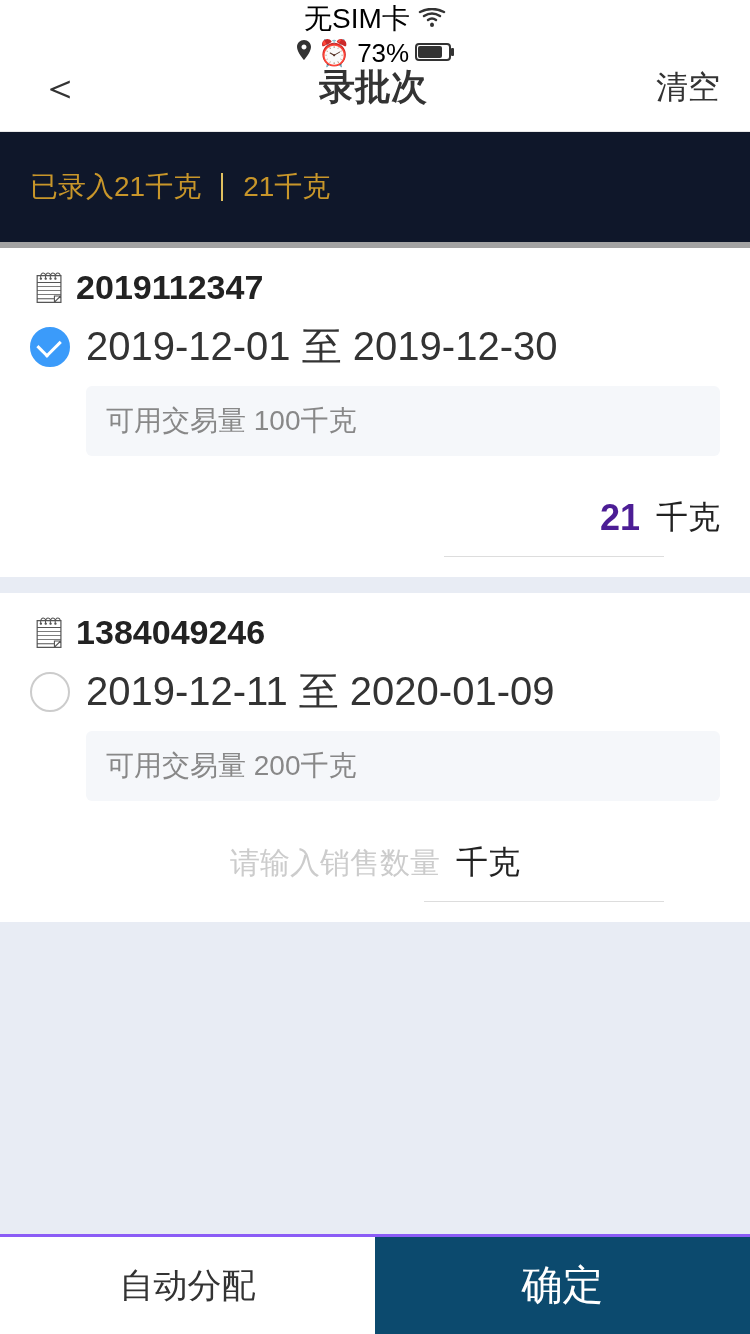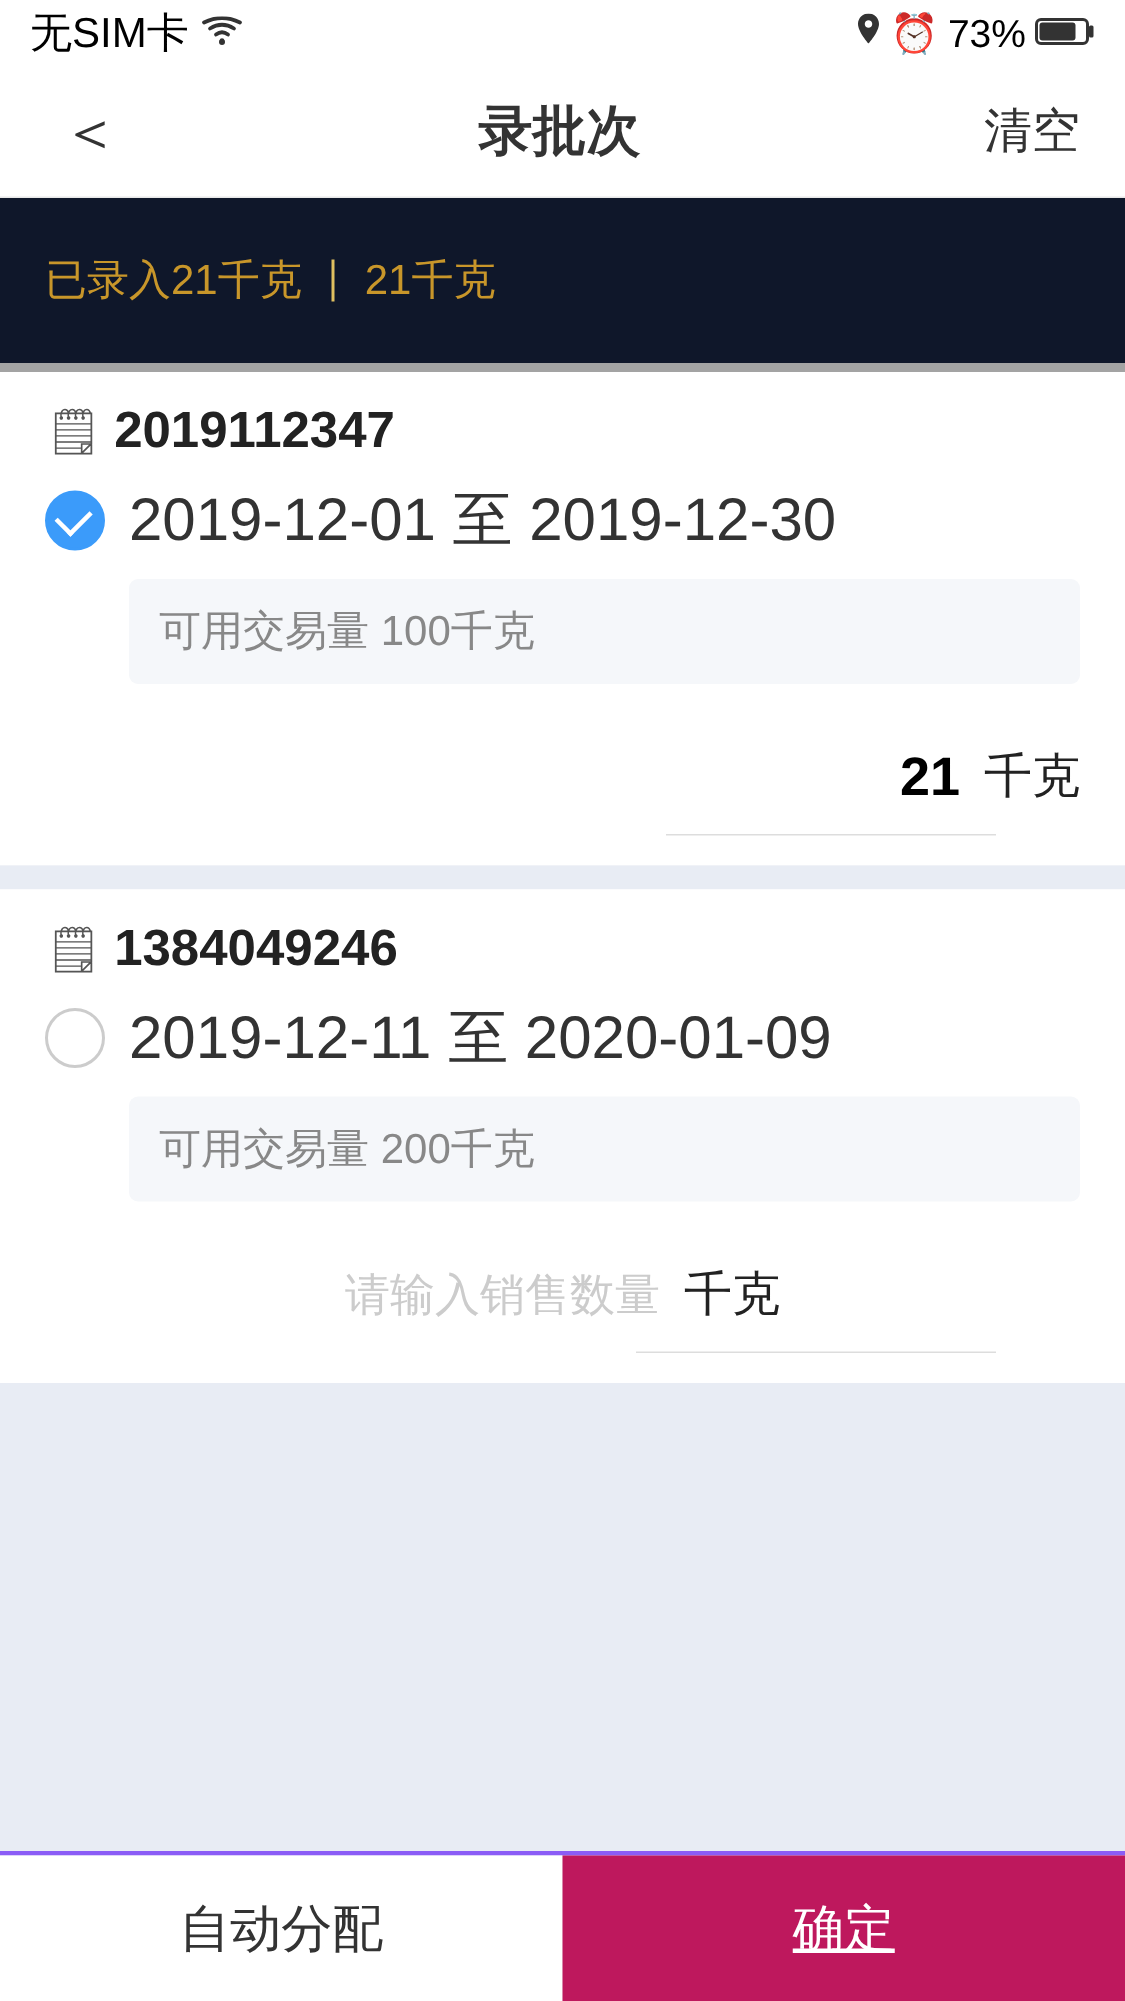--- a/index.html
+++ b/index.html
@@ -16,20 +16,21 @@
     
     .status-bar {
       width: 100%;
       height: 44px;
       background: #fff;
       display: flex;
       align-items: center;
       justify-content: space-between;
       padding: 0 20px;
       font-size: 28px;
+      flex-direction: column;
     }
     .status-left {
       display: flex;
       align-items: center;
       gap: 8px;
       font-size: 28px;
       font-weight: 500;
     }
     .status-center {
       font-size: 32px;
@@ -166,21 +167,21 @@
       display: flex;
       align-items: center;
       justify-content: flex-end;
       padding: 20px 30px 16px;
       background: #fff;
       gap: 16px;
     }
     .qty-value {
       font-size: 36px;
       font-weight: 600;
-      color: #000000;
+      color: #4c1d95;
     }
     .qty-unit {
       font-size: 32px;
       color: #222;
     }
 
     
     .section-divider {
       height: 16px;
       background: #e8ecf4;
@@ -223,29 +224,28 @@
       display: flex;
       align-items: center;
       justify-content: center;
       font-size: 34px;
       color: #333;
       cursor: pointer;
       border: none;
     }
     .btn-confirm {
       flex: 1;
-      background: #be185d;
+      background: #0c4a6e;
       display: flex;
       align-items: center;
       justify-content: center;
-      font-size: 34px;
+      font-size: 41px;
       color: #fff;
       cursor: pointer;
       border: none;
-      text-decoration: underline;
     }
 
     .content-wrapper {
       padding-bottom: 100px;
     }
   </style>
 </head>
 <body>
 
 <div class="status-bar">

